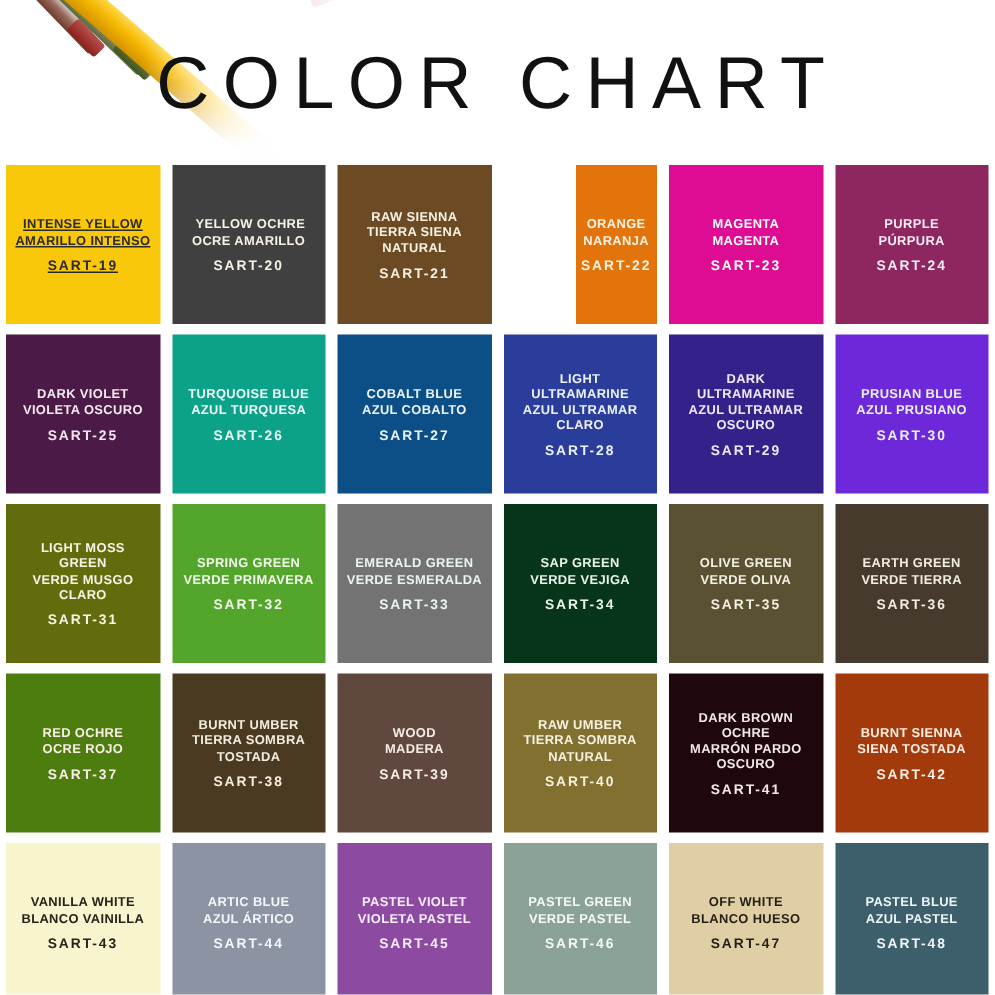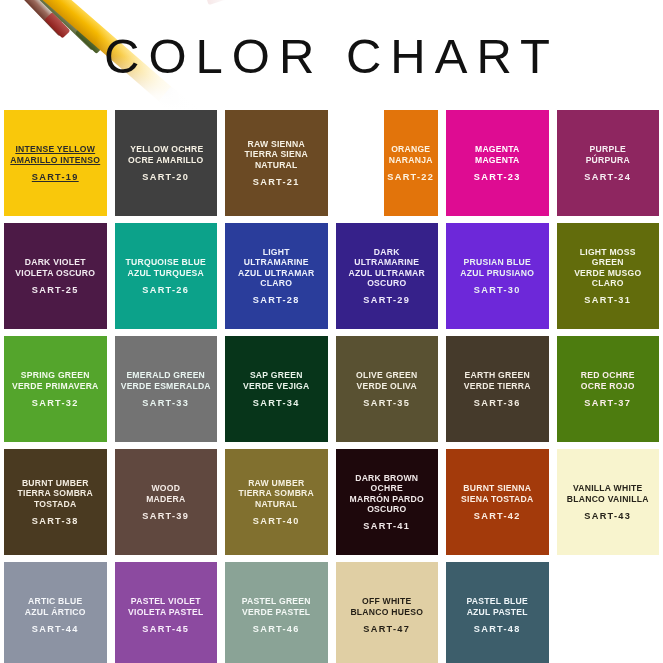--- a/index.html
+++ b/index.html
@@ -243,20 +243,27 @@
       </div>
       <div class="swatch-code">SART-25</div>
     </div>
     <div class="swatch" style="background: rgb(12, 162, 138); color: rgb(238, 250, 246); align-items: center;">
       <div class="swatch-names">
         <span class="swatch-name-en">TURQUOISE BLUE</span>
         <span class="swatch-name-es">AZUL TURQUESA</span>
       </div>
       <div class="swatch-code">SART-26</div>
     </div>
+    <div class="swatch" style="background: rgb(11, 79, 134); color: rgb(234, 243, 251);">
+      <div class="swatch-names">
+        <span class="swatch-name-en">COBALT BLUE</span>
+        <span class="swatch-name-es">AZUL COBALTO</span>
+      </div>
+      <div class="swatch-code">SART-27</div>
+    </div>
     <div class="swatch" style="background: rgb(42, 61, 155); color: rgb(237, 241, 252);">
       <div class="swatch-names">
         <span class="swatch-name-en">LIGHT
 ULTRAMARINE</span>
         <span class="swatch-name-es">AZUL ULTRAMAR
 CLARO</span>
       </div>
       <div class="swatch-code">SART-28</div>
     </div>
     <div class="swatch" style="background: rgb(54, 33, 138); color: rgb(238, 234, 251);">

